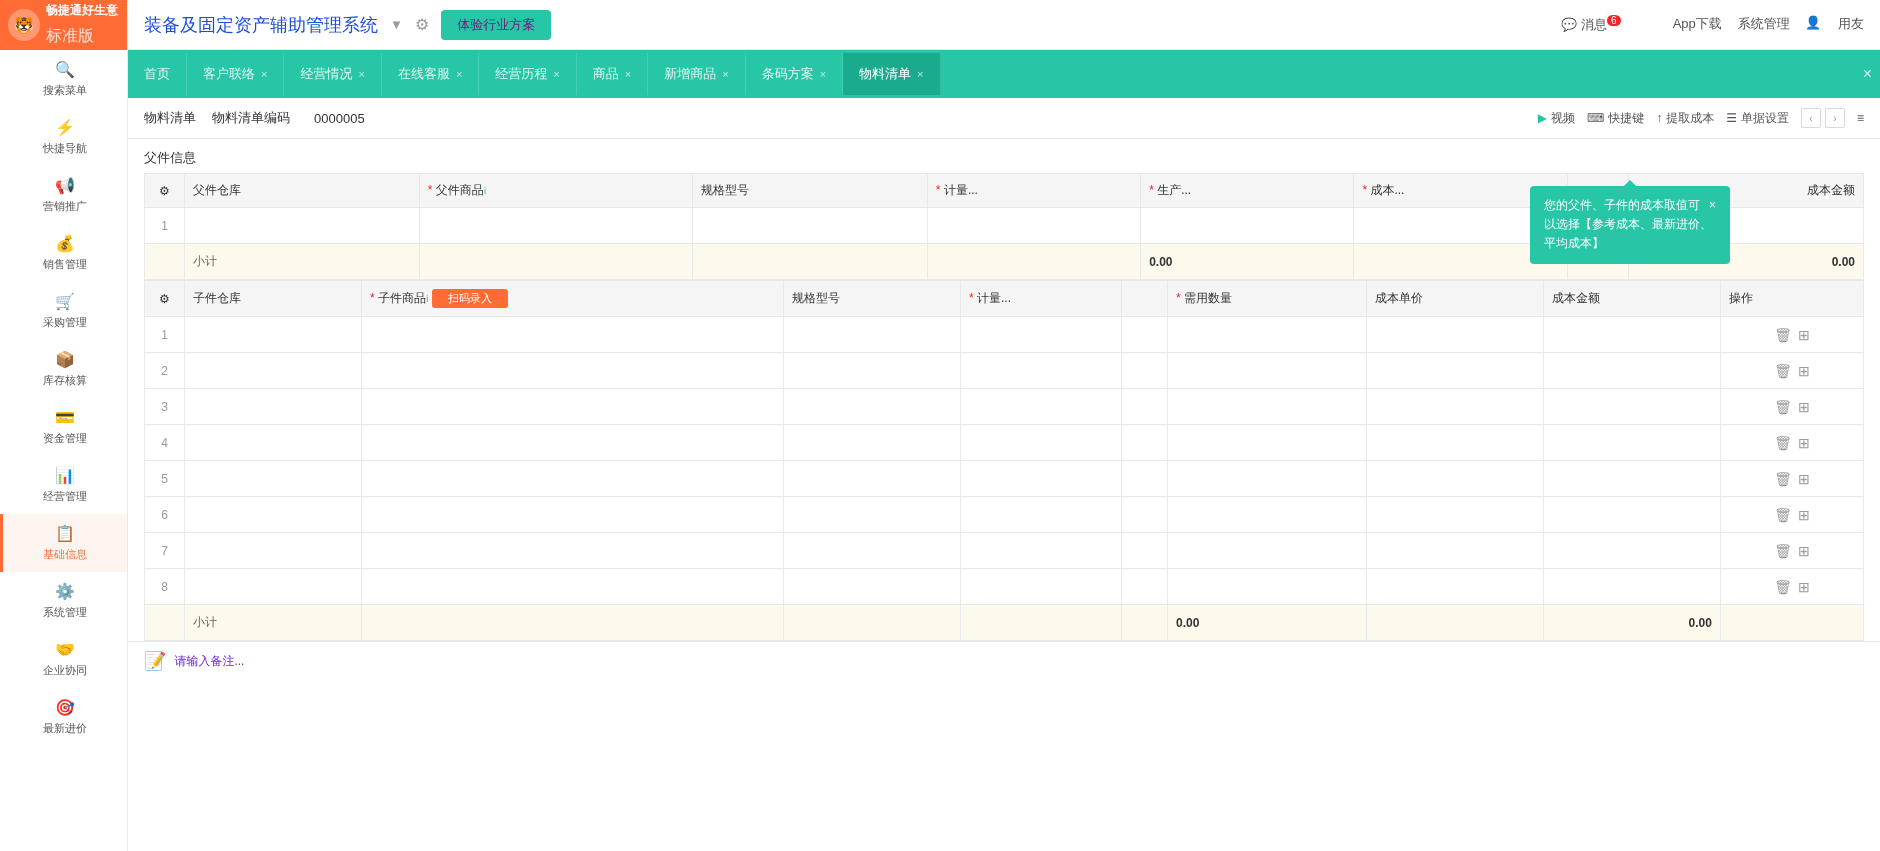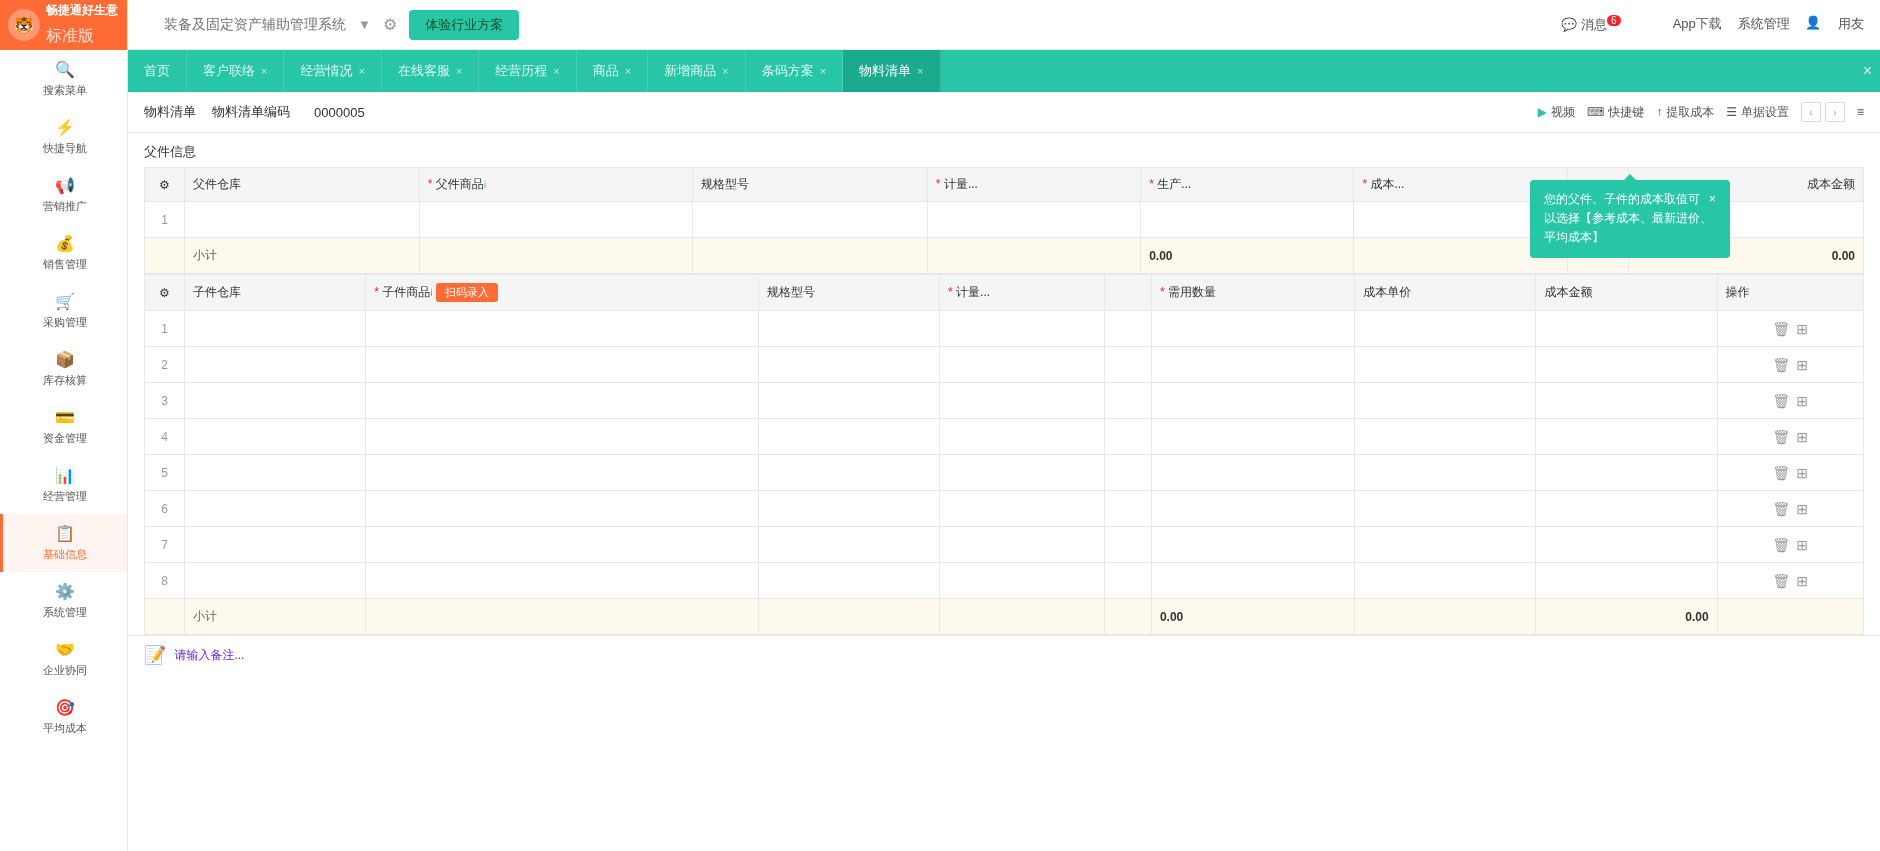--- a/index.html
+++ b/index.html
@@ -14,25 +14,25 @@
     .sidebar-item { display: flex; flex-direction: column; align-items: center; padding: 10px 4px; cursor: pointer; color: #555; font-size: 11px; gap: 4px; border-left: 3px solid transparent; }
     .sidebar-item.active { color: #ff6b35; background: #fff5f0; border-left: 3px solid #ff6b35; }
     .sidebar-item .icon { font-size: 16px; }
 
     
     .main { flex: 1; display: flex; flex-direction: column; overflow: hidden; }
 
     
     .topbar { background: #fff; height: 50px; display: flex; align-items: center; padding: 0 16px; border-bottom: 1px solid #e8e8e8; gap: 12px; }
     .topbar-actions { display: flex; align-items: flex-start; gap: 16px; font-size: 13px; color: #555; }
-    .topbar-btn { background: #26c6a6; color: #14532d; border: none; padding: 6px 16px; border-radius: 4px; cursor: pointer; font-size: 13px; }
+    .topbar-btn { background: #26c6a6; color: #701a75; border: none; padding: 6px 16px; border-radius: 4px; cursor: pointer; font-size: 13px; }
     .topbar-gear { color: #999; cursor: pointer; font-size: 16px; }
 
     
-    .nav-tabs { background: #26c6a6; display: flex; align-items: center; height: 42px; padding: 0 0; overflow: hidden; }
+    .nav-tabs { background: #26c6a6; display: flex; align-items: center; height: 48px; padding: 0 0; overflow: hidden; }
     .nav-tab { padding: 0 16px; height: 42px; display: flex; align-items: center; color: rgba(255,255,255,0.85); font-size: 13px; cursor: pointer; gap: 6px; white-space: nowrap; border-right: 1px solid rgba(255,255,255,0.15); }
     .nav-tab.active { background: #1aab8e; color: #fff; font-weight: 500; }
     .nav-tab .close { font-size: 11px; color: rgba(255,255,255,0.7); cursor: pointer; }
     .nav-tabs-end { margin-left: auto; display: flex; align-items: center; padding: 0 8px; }
 
     
     .content { flex: 1; overflow-y: auto; background: #fff; }
 
     
     .breadcrumb-bar { display: flex; align-items: center; gap: 16px; padding: 10px 16px; border-bottom: 1px solid #e8e8e8; background: #fff; }
@@ -50,21 +50,21 @@
     
     .table-container { margin: 0 16px 0; overflow-x: auto; }
     .data-table { width: 100%; border-collapse: collapse; font-size: 12px; }
     .data-table th { background: #f5f5f5; padding: 8px 8px; text-align: left; border: 1px solid #e8e8e8; color: #333; font-weight: normal; white-space: nowrap; }
     .data-table th.required::before { content: "* "; color: #f5222d; }
     .data-table td { padding: 6px 8px; border: 1px solid #e8e8e8; color: #333; height: 36px; }
     .data-table .gear-col { width: 40px; text-align: center; }
     .data-table .subtotal-row td { background: #fef9ed; font-weight: 500; }
     .data-table .subtotal-label { color: #666; }
     .data-table .row-num { color: #999; text-align: center; width: 30px; }
-    .scan-btn { background: #ff6b35; color: #fff; border: none; padding: 2px 9px; border-radius: 3px; font-size: 11px; cursor: pointer; }
+    .scan-btn { background: #ff6b35; color: #fff; border: none; padding: 2px 16px; border-radius: 3px; font-size: 11px; cursor: pointer; }
     .action-icons { display: flex; gap: 6px; justify-content: center; }
     .action-icon-btn { cursor: pointer; color: #999; font-size: 14px; }
 
     
     .tooltip-box { position: absolute; top: 88px; right: 150px; background: #26c6a6; color: #fff; padding: 10px 14px; border-radius: 4px; font-size: 12px; max-width: 200px; line-height: 1.6; z-index: 100; }
     .tooltip-box::before { content: ""; position: absolute; top: -6px; left: 50%; transform: translateX(-50%); width: 0; height: 0; border-left: 6px solid transparent; border-right: 6px solid transparent; border-bottom: 6px solid #26c6a6; }
     .tooltip-close { float: right; cursor: pointer; margin-left: 8px; }
 
     
     .bottom-icon-bar { padding: 8px 16px; border-top: 1px solid #e8e8e8; display: flex; align-items: center; gap: 8px; }
@@ -123,28 +123,28 @@
   <div class="sidebar-item">
     <span class="icon">⚙️</span>
     <span>系统管理</span>
   </div>
   <div class="sidebar-item">
     <span class="icon">🤝</span>
     <span>企业协同</span>
   </div>
   <div class="sidebar-item">
     <span class="icon">🎯</span>
-    <span>平均成本</span>
+    <span>最新进价</span>
   </div>
 </div>
 
 <div class="main">
 
   <div class="topbar">
-    <span style="color:#737373;font-size:14px;margin-left:20px;">装备及固定资产辅助管理系统</span>
+    <span style="color:#1d4ed8;font-size:18px;">装备及固定资产辅助管理系统</span>
     <span style="color:#999;cursor:pointer;">▼</span>
     <span class="topbar-gear">⚙</span>
     <button class="topbar-btn">体验行业方案</button>
     <div style="flex:1"></div>
     <div class="topbar-actions">
       <span style="cursor:pointer;">💬 <span>消息</span><sup style="background:#f5222d;color:#fff;border-radius:8px;font-size:10px;padding:0 4px;">6</sup></span>
       <span style="cursor:pointer;margin-left:36px;">App下载</span>
       <span style="cursor:pointer;">系统管理</span>
       <span>👤</span>
       <span style="cursor:pointer;">用友</span>

